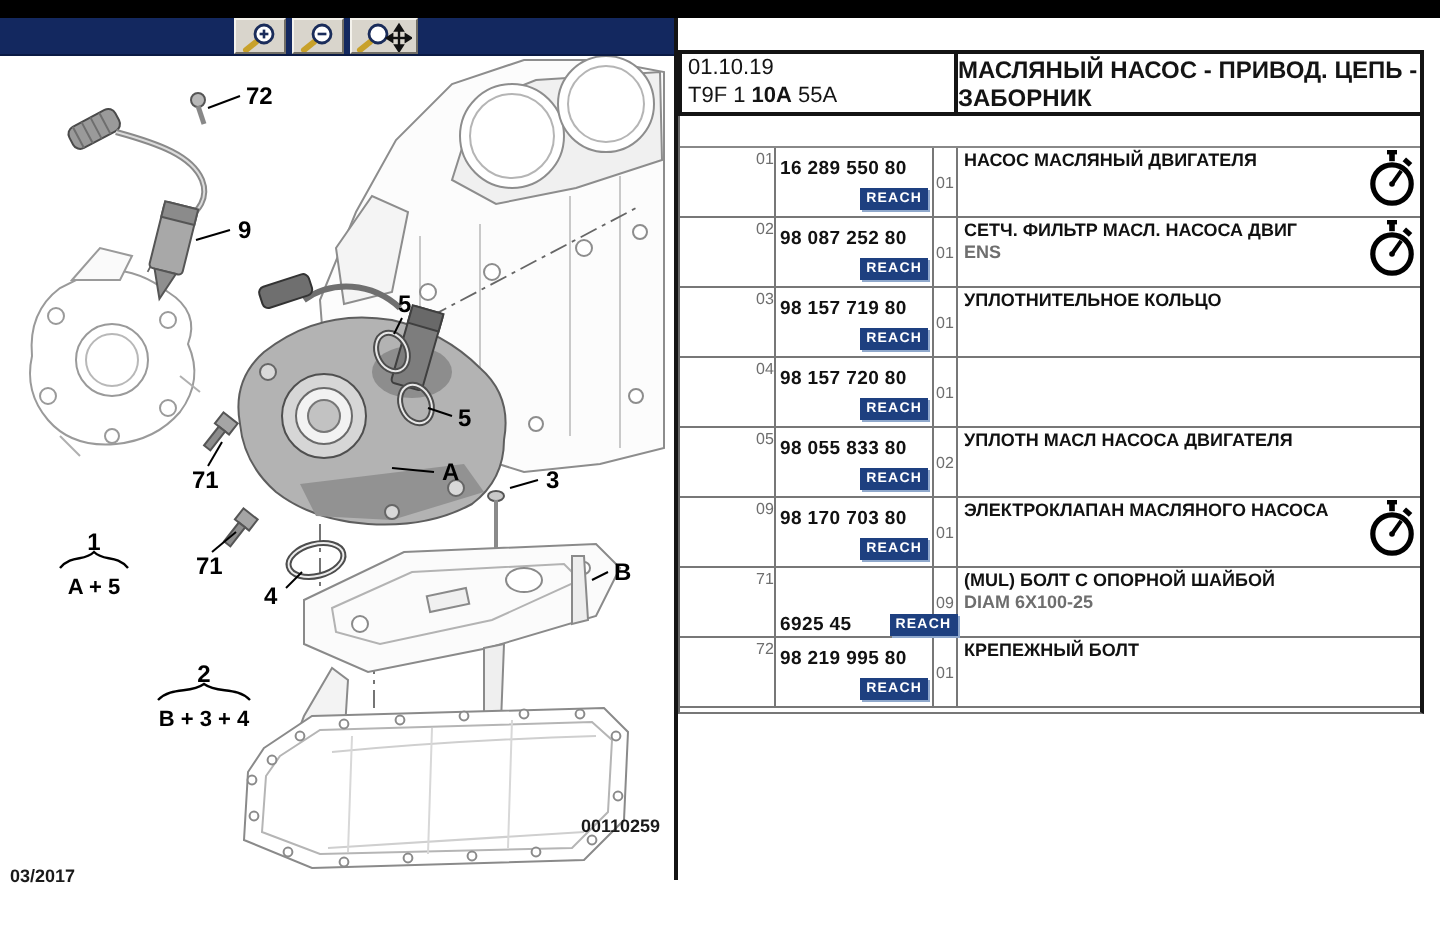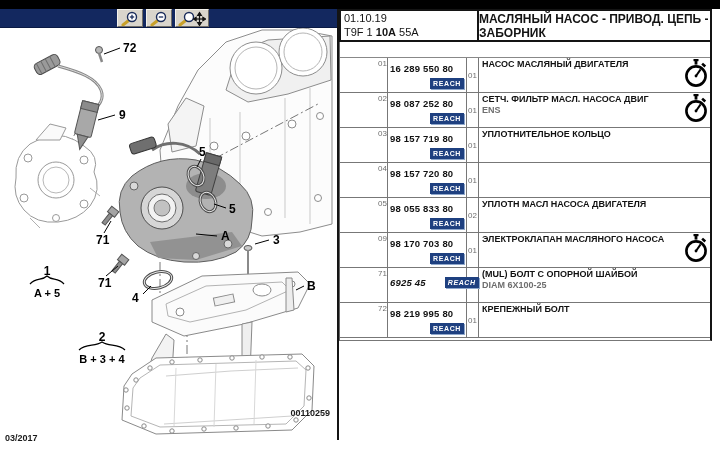--- a/index.html
+++ b/index.html
@@ -13,36 +13,36 @@
           border-bottom:1px solid #0a1a44;display:flex;align-items:center;gap:3px;
           padding-left:117px;box-sizing:border-box;}
   .zoombtn{height:16px;background:#d9d5cc;border:1px solid;cursor:pointer;
            border-color:#f4f2ec #716e66 #716e66 #f4f2ec;
            display:flex;align-items:center;justify-content:center;padding:0 2px;}
   .dwgwrap{position:absolute;left:0;top:19px;width:337px;height:412px;}
   .foot{position:absolute;top:399px;font-size:9px;font-weight:bold;color:#1a1a1a;}
   .foot.l{left:5px;margin-top:25px;}
   .foot.r{right:7px;}
   
-  .right-panel{position:absolute;left:339px;top:9px;width:373px;}
+  .right-panel{position:absolute;left:339px;top:25px;width:373px;}
   .hdr{display:flex;border:2px solid #141414;box-sizing:border-box;height:33px;background:#fff;}
   .hdr-left{width:138px;border-right:2px solid #141414;padding:1px 3px;font-size:11px;
             line-height:13.5px;box-sizing:border-box;white-space:nowrap;}
   .hdr-title{flex:1;font-weight:bold;font-size:12px;line-height:14px;padding-top:1px;}
   .tablewrap{border-left:1px solid #666;border-right:2px solid #141414;border-bottom:1px solid #777;
              padding-bottom:2px;background:#fff;}
   .gap{height:15px;border-bottom:1px solid #888;}
   .trow{display:flex;height:35px;border-bottom:1px solid #777;box-sizing:border-box;position:relative;background:#fff;padding-left:37px;}
   .c-idx{width:11px;border-right:1px solid #777;color:#6e6e6e;font-size:8px;padding:1px 0 0 1px;box-sizing:border-box;}
   .c-part{width:79px;border-right:1px solid #777;position:relative;box-sizing:border-box;padding:0 2px;}
   .pn{margin-top:5px;font-weight:bold;font-size:9.5px;color:#111;white-space:nowrap;letter-spacing:0.2px;}
   .reach{position:absolute;right:2px;bottom:3px;background:#1e4080;color:#fff;font-weight:bold;
          font-size:7px;line-height:9px;padding:1px 3px;letter-spacing:0.6px;
          box-shadow:1px 1px 0 0 #8fa8cc;cursor:pointer;}
-  .c-part.inline{display:flex;align-items:flex-start;padding-top:9px;gap:19px;font-style:italic;}
+  .c-part.inline{display:flex;align-items:flex-end;padding-top:9px;gap:19px;}
   .c-part.inline .pn{margin-top:0;}
   .c-part.inline .reach{position:static;box-shadow:1px 1px 0 0 #8fa8cc;}
   .c-qty{width:12px;border-right:1px solid #777;color:#6e6e6e;font-size:8px;
          display:flex;align-items:center;justify-content:center;box-sizing:border-box;}
   .c-desc{flex:1;padding:1px 3px;font-weight:bold;font-size:9px;line-height:11px;color:#111;position:relative;}
   .c-desc .sub{font-weight:bold;color:#6e6e6e;}
   .sw{position:absolute;right:1px;top:1px;width:26px;height:29px;}
   svg text{font-family:"Liberation Sans","DejaVu Sans",sans-serif;}
 </style>
 </head>

